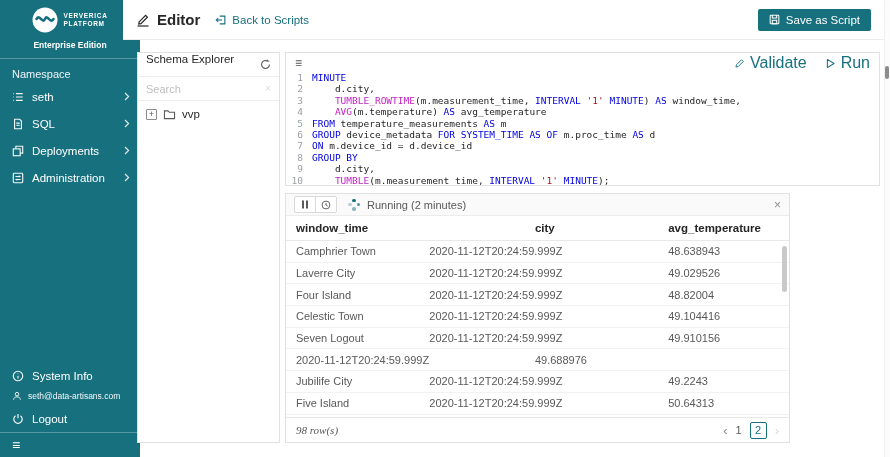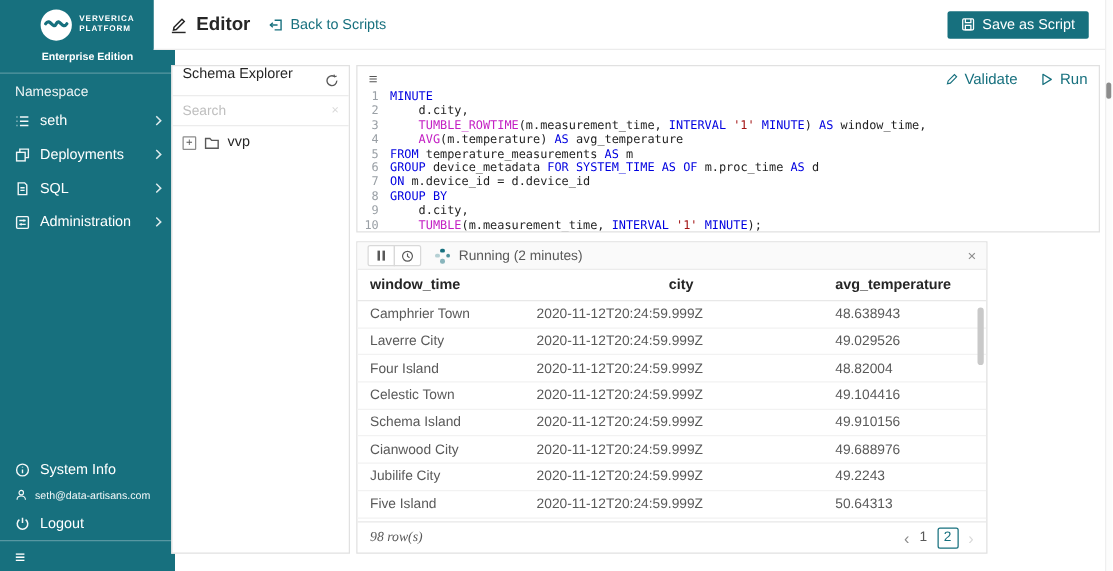--- a/index.html
+++ b/index.html
@@ -64,21 +64,21 @@
     font-size:9px;line-height:9px;text-align:center;color:#595959;flex:none;}
   .folder{color:#595959;flex:none;}
 
   
   .editor-panel{position:absolute;left:285px;top:52px;width:595px;height:134px;
     border:1px solid #e1e1e1;background:#fff;overflow:hidden;}
   .ed-toolbar{display:flex;align-items:center;padding:2px 9px 0;height:18px;}
   .ed-menu{font-size:12px;color:#555;cursor:pointer;line-height:1;}
   .ed-actions{margin-left:auto;display:flex;align-items:center;gap:18px;}
   .ed-link{display:flex;align-items:center;gap:5px;color:var(--accent);
-    font-size:12px;cursor:pointer;background:none;border:none;padding:0;font-family:inherit;}
+    font-size:16px;cursor:pointer;background:none;border:none;padding:0;font-family:inherit;}
   .code{padding:1px 0 0;font-family:"DejaVu Sans Mono",monospace;
     font-size:9.5px;line-height:11.4px;}
   .code-line{display:flex;white-space:pre;}
   .ln{width:17px;text-align:right;color:#9aa0a6;flex:none;margin-right:9px;
     user-select:none;}
   .sql-k{color:var(--sql-k);}
   .sql-f{color:var(--sql-f);}
   .sql-s{color:var(--sql-s);}
   .sql-p{color:var(--sql-p);}
 
@@ -165,40 +165,40 @@
     <span class="chev">
       <svg width="6" height="9" viewBox="0 0 6 9" stroke="currentColor" stroke-width="1.2" fill="none">
           <path d="M1 1 L4.6 4.5 L1 8"></path>
         </svg>
     </span>
   </div>
 
   <div class="nav-item">
     <span class="nav-icon">
       <svg width="12" height="12" viewBox="0 0 14 14" stroke="currentColor" stroke-width="1.3" fill="none">
-          <rect x="1.5" y="4.5" width="8" height="8"></rect>
-          <path d="M4.5 4.5 V1.5 H12.5 V9.5 H9.5"></path>
-        </svg>
-    </span>
-    <span>Deployments</span>
+          <path d="M3 1.5 H9 L11 3.5 V12.5 H3 Z"></path>
+          <path d="M5 6 H9 M5 8.5 H9"></path>
+        </svg>
+    </span>
+    <span>SQL</span>
     <span class="chev">
       <svg width="6" height="9" viewBox="0 0 6 9" stroke="currentColor" stroke-width="1.2" fill="none">
           <path d="M1 1 L4.6 4.5 L1 8"></path>
         </svg>
     </span>
   </div>
 
   <div class="nav-item">
     <span class="nav-icon">
       <svg width="12" height="12" viewBox="0 0 14 14" stroke="currentColor" stroke-width="1.3" fill="none">
-          <path d="M3 1.5 H9 L11 3.5 V12.5 H3 Z"></path>
-          <path d="M5 6 H9 M5 8.5 H9"></path>
-        </svg>
-    </span>
-    <span>SQL</span>
+          <rect x="1.5" y="4.5" width="8" height="8"></rect>
+          <path d="M4.5 4.5 V1.5 H12.5 V9.5 H9.5"></path>
+        </svg>
+    </span>
+    <span>Deployments</span>
     <span class="chev">
       <svg width="6" height="9" viewBox="0 0 6 9" stroke="currentColor" stroke-width="1.2" fill="none">
           <path d="M1 1 L4.6 4.5 L1 8"></path>
         </svg>
     </span>
   </div>
 
   <div class="nav-item">
     <span class="nav-icon">
       <svg width="12" height="12" viewBox="0 0 14 14" stroke="currentColor" stroke-width="1.3" fill="none">
@@ -398,26 +398,25 @@
         <div class="tcell tcol1">Four Island</div>
         <div class="tcell tcol2">2020-11-12T20:24:59.999Z</div>
         <div class="tcell tcol3">48.82004</div>
       </div>
       <div class="trow">
         <div class="tcell tcol1">Celestic Town</div>
         <div class="tcell tcol2">2020-11-12T20:24:59.999Z</div>
         <div class="tcell tcol3">49.104416</div>
       </div>
       <div class="trow">
-        <div class="tcell tcol1">Schema Island</div>
+        <div class="tcell tcol1">Seven Logout</div>
         <div class="tcell tcol2">2020-11-12T20:24:59.999Z</div>
         <div class="tcell tcol3">49.910156</div>
       </div>
       <div class="trow">
-        <div class="tcell tcol1">Cianwood City</div>
         <div class="tcell tcol2">2020-11-12T20:24:59.999Z</div>
         <div class="tcell tcol3">49.688976</div>
       </div>
       <div class="trow">
         <div class="tcell tcol1">Jubilife City</div>
         <div class="tcell tcol2">2020-11-12T20:24:59.999Z</div>
         <div class="tcell tcol3">49.2243</div>
       </div>
       <div class="trow">
         <div class="tcell tcol1">Five Island</div>

